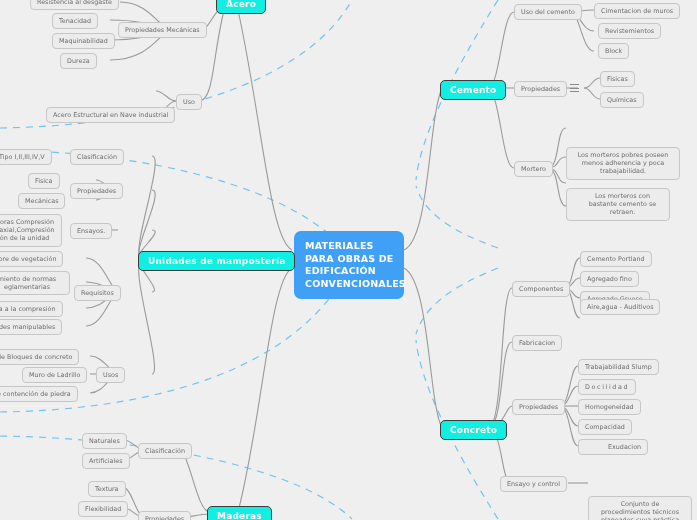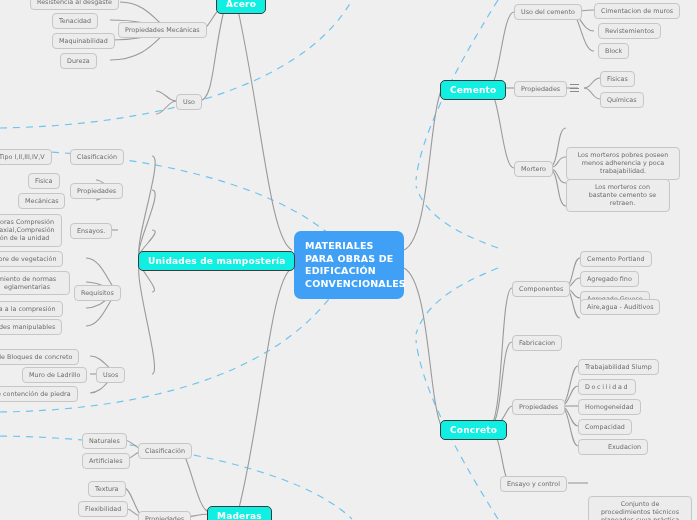--- a/index.html
+++ b/index.html
@@ -137,20 +137,21 @@
   <div class="node topic" style="left:207px;top:506px;">Maderas</div>
   <div class="node topic" style="left:440px;top:80px;">Cemento</div>
   <div class="node topic" style="left:440px;top:420px;">Concreto</div>
 
   <div class="node sub nw" style="left:118px;top:22px;">Propiedades Mecánicas</div>
   <div class="node sub nw" style="left:30px;top:-6px;">Resistencia al desgaste</div>
   <div class="node sub nw" style="left:52px;top:13px;">Tenacidad</div>
   <div class="node sub nw" style="left:52px;top:33px;">Maquinabilidad</div>
   <div class="node sub nw" style="left:60px;top:53px;">Dureza</div>
   <div class="node sub nw" style="left:176px;top:94px;">Uso</div>
+  <div class="node sub nw" style="left:46px;top:107px;">Acero Estructural en Nave industrial</div>
 
   <div class="node sub nw" style="left:70px;top:149px;">Clasificación</div>
   <div class="node sub nw" style="left:-8px;top:149px;">Tipo I,II,III,IV,V</div>
 
   <div class="node sub nw" style="left:70px;top:183px;">Propiedades</div>
   <div class="node sub nw" style="left:28px;top:173px;">Fisica</div>
   <div class="node sub nw" style="left:18px;top:193px;">Mecánicas</div>
 
   <div class="node sub nw" style="left:70px;top:223px;">Ensayos.</div>
   <div class="node sub wrap" style="left:-18px;top:214px;width:80px;">5 horas Compresión en axial,Compresión sión de la unidad</div>
@@ -182,21 +183,21 @@
   <div class="hamburger" style="left:570px;top:84px;">
       <i></i>
       <i></i>
       <i></i>
     </div>
   <div class="node sub nw" style="left:600px;top:71px;">Fisicas</div>
   <div class="node sub nw" style="left:600px;top:92px;">Químicas</div>
 
   <div class="node sub nw" style="left:514px;top:161px;">Mortero</div>
   <div class="node sub wrap" style="left:566px;top:147px;width:114px;">Los morteros pobres poseen menos adherencia y poca trabajabilidad.</div>
-  <div class="node sub wrap" style="left:566px;top:179px;width:104px;padding-left:15px;">Los morteros con bastante cemento se retraen.</div>
+  <div class="node sub wrap" style="left:566px;top:188px;width:104px;padding-left:15px;">Los morteros con bastante cemento se retraen.</div>
 
   <div class="node sub nw" style="left:512px;top:281px;">Componentes</div>
   <div class="node sub nw" style="left:580px;top:251px;">Cemento Portland</div>
   <div class="node sub nw" style="left:580px;top:271px;">Agregado fino</div>
   <div class="node sub nw" style="left:580px;top:291px;">Agregado Grueso</div>
   <div class="node sub nw" style="left:580px;top:299px;">Aire,agua - Auditivos</div>
 
   <div class="node sub nw" style="left:512px;top:335px;">Fabricacion</div>
 
   <div class="node sub nw" style="left:512px;top:399px;">Propiedades</div>

